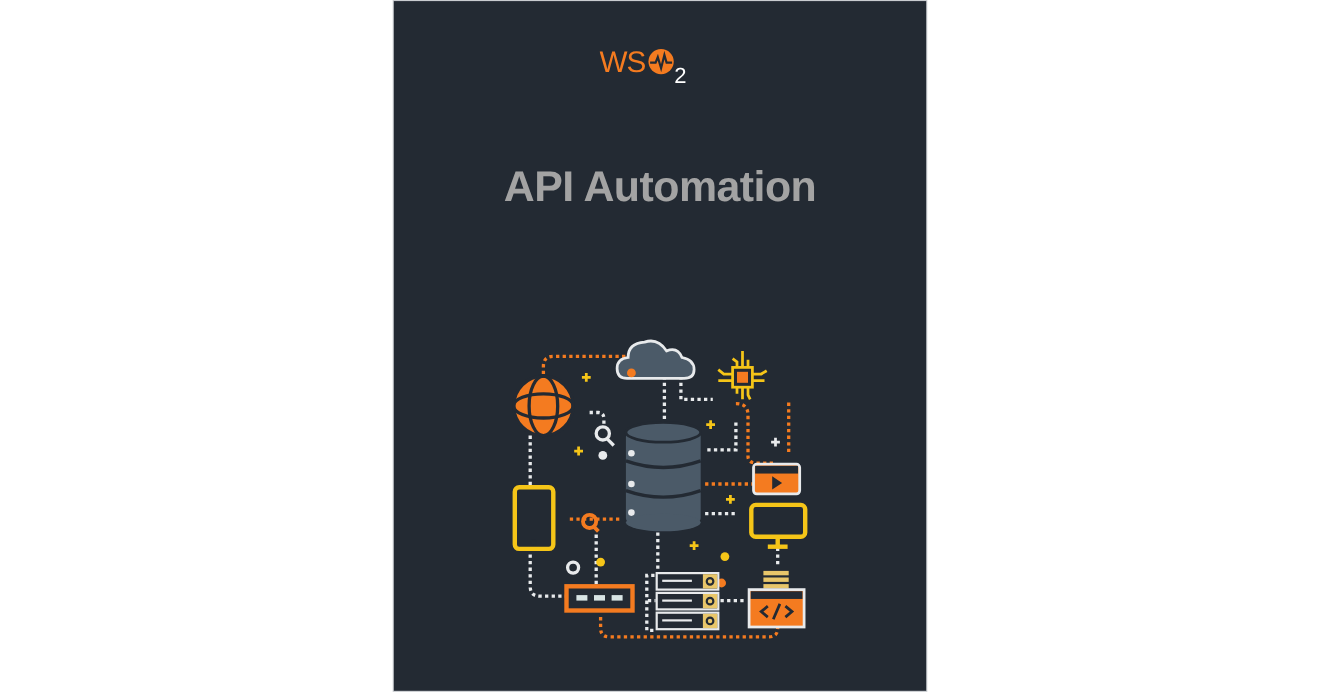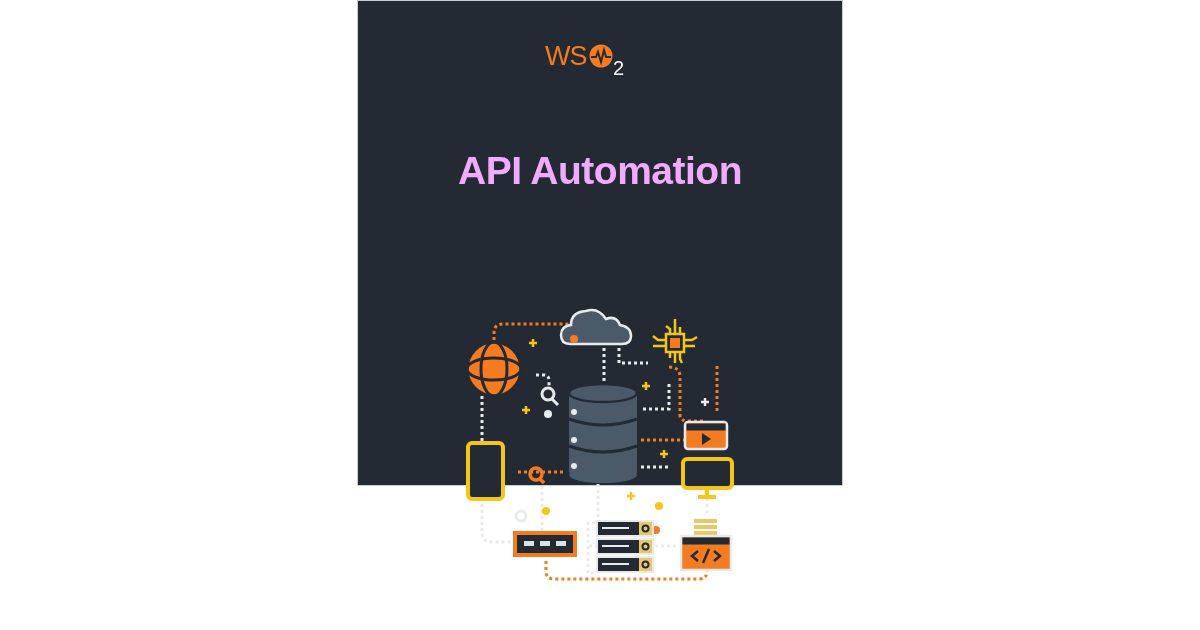--- a/index.html
+++ b/index.html
@@ -1,31 +1,31 @@
 <!DOCTYPE html>
 <html><head>
   <meta charset="utf-8">
   <style>
     html, body { margin:0; padding:0; }
     body {
       width:1200px; height:630px; background:#ffffff; position:relative; overflow:hidden;
       font-family: "Liberation Sans", "DejaVu Sans", sans-serif;
     }
     .cover {
-      position:absolute; left:358px; top:1px; width:484px; height:484px;
+      position:absolute; left:358px; top:1px; width:484px; height:627px;
       background:#232a33; box-shadow: 0 0 0 1px #c9ccd0;
     }
     .logo {
       position:absolute; left:0; top:38px; width:100%; height:40px;
       display:flex; justify-content:center; align-items:center;
     }
     .logo svg { display:block; }
     .title {
       position:absolute; left:0; top:143px; width:100%; text-align:center;
-      color:#f0abfc; font-weight:700; font-size:39px; line-height:54px; letter-spacing:-0.5px;
+      color:#a3a3a3; font-weight:700; font-size:39px; line-height:54px; letter-spacing:-0.5px;
     }
     .illus { position:absolute; left:0; top:0; width:484px; height:627px; }
   </style>
 </head>
 <body>
 
 <div class="cover">
 
   <div class="logo">
     <svg width="110" height="44" viewBox="0 0 110 44">

